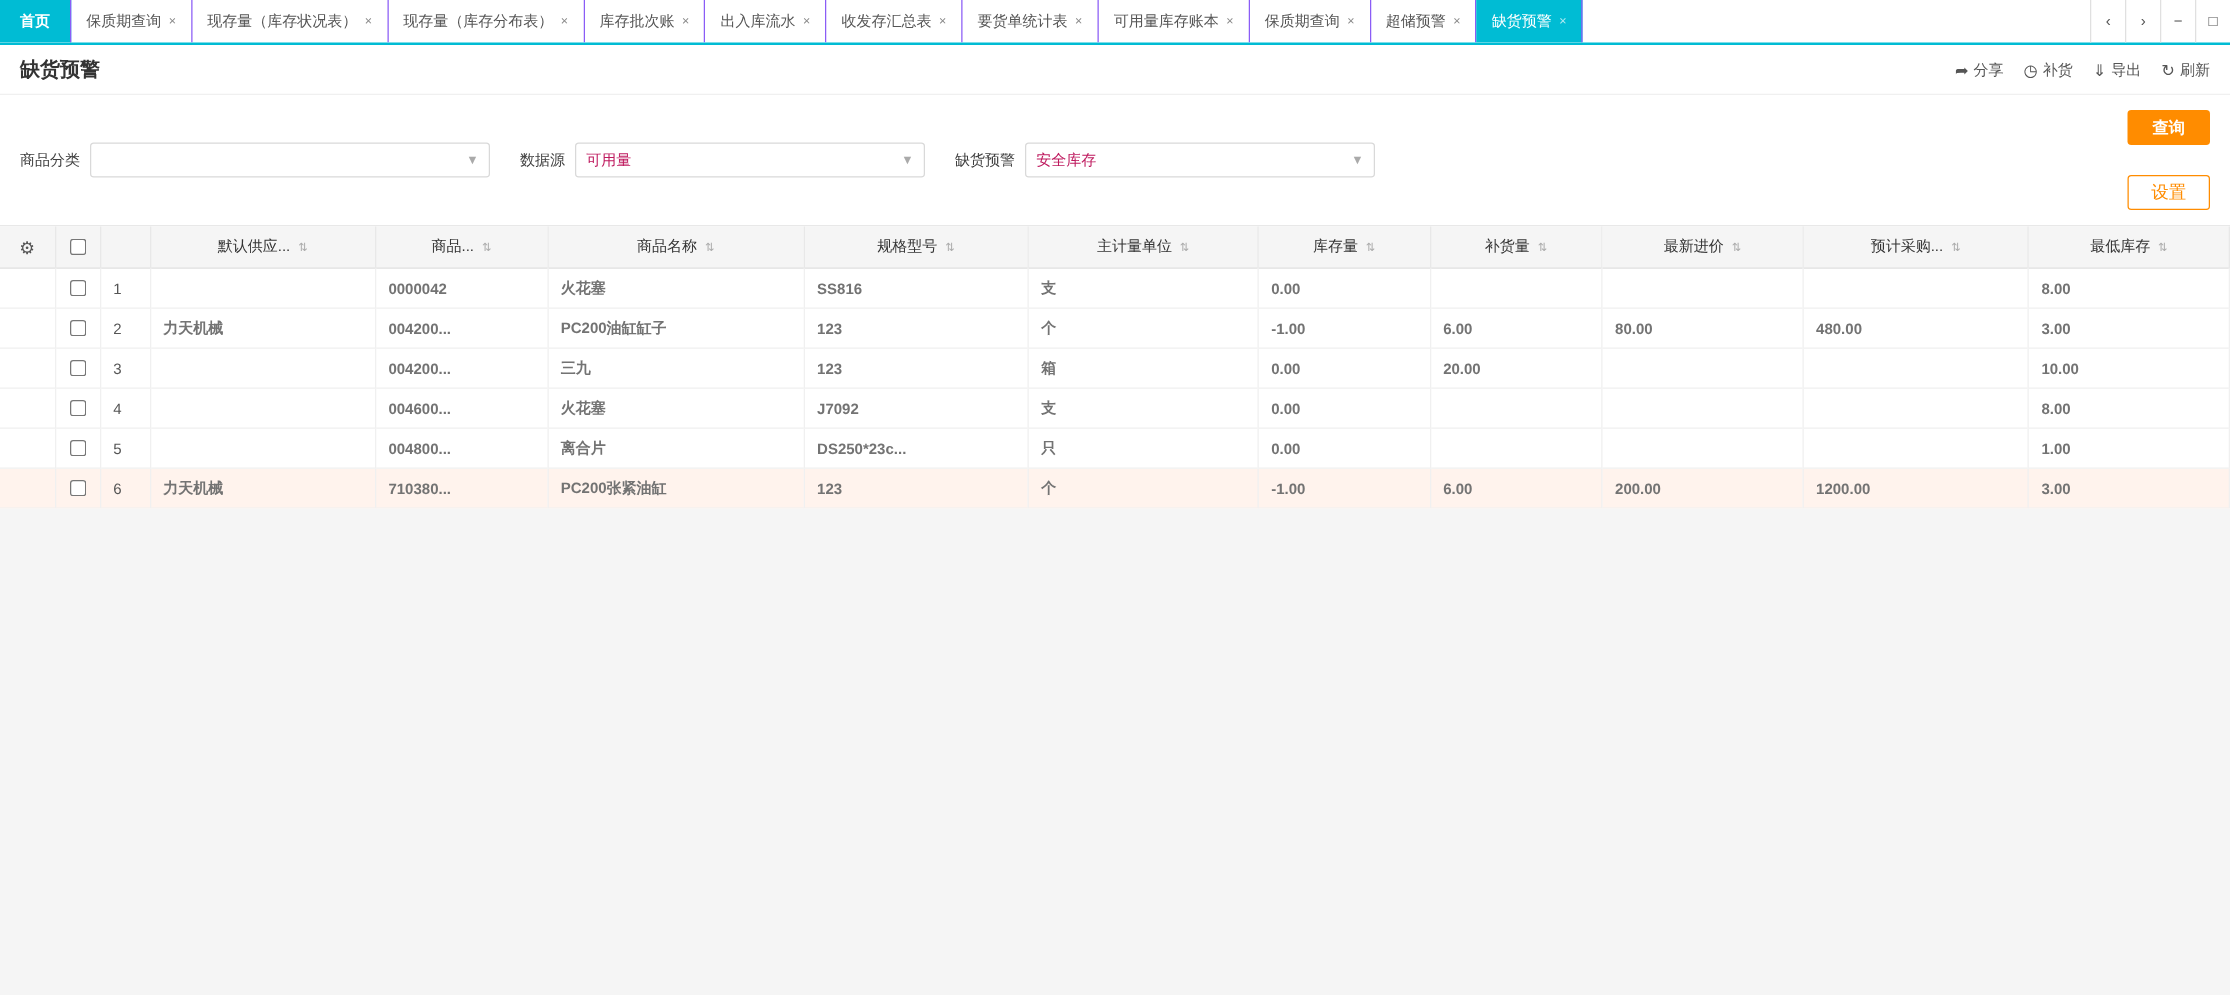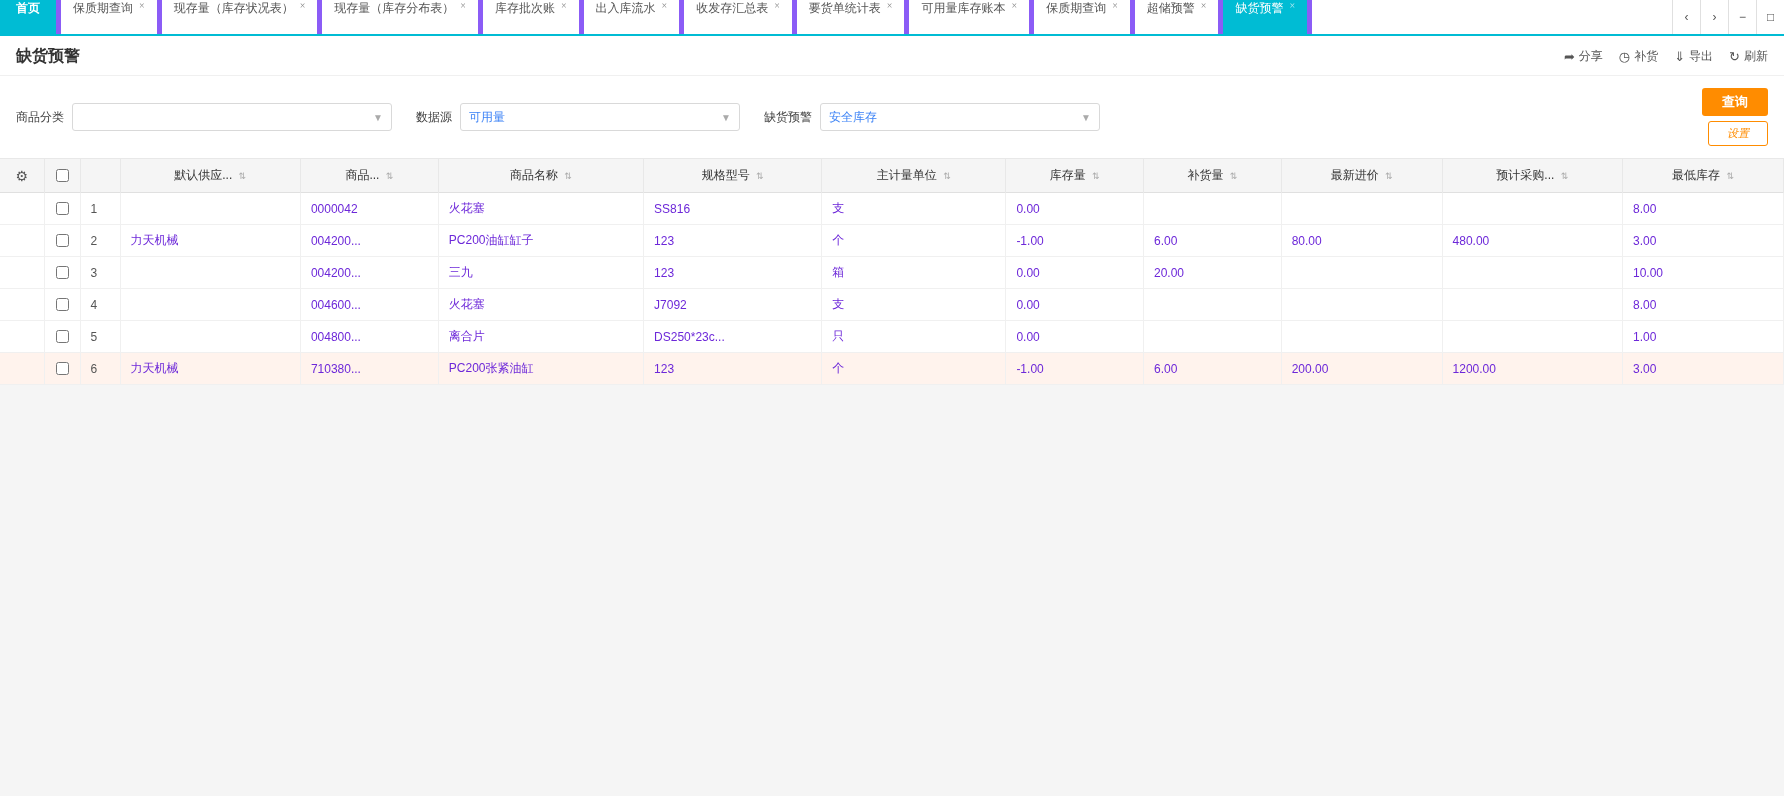--- a/index.html
+++ b/index.html
@@ -9,31 +9,30 @@
     .tab-bar {
       display: flex;
       align-items: center;
       background: #fff;
       border-bottom: 2px solid #00bcd4;
       height: 36px;
       overflow: hidden;
     }
     .tab-item {
       display: flex;
-      align-items: flex-start;
+      align-items: center;
       padding: 0 12px;
       height: 100%;
       white-space: nowrap;
       cursor: pointer;
       font-size: 12px;
       color: #555;
-      border-right: 5px solid #8b5cf6;
+      border-right: 1px solid #8b5cf6;
       position: relative;
       flex-shrink: 0;
-      font-family: Liberation Serif, serif;
     }
     .tab-item.active {
       background: #00bcd4;
       color: #fff;
     }
     .tab-item .tab-close {
       margin-left: 6px;
       font-size: 10px;
       cursor: pointer;
       opacity: 0.7;
@@ -133,49 +132,48 @@
     .filter-select-text {
       flex: 1;
       font-size: 12px;
       color: #999;
     }
     .filter-select-arrow {
       color: #aaa;
       font-size: 10px;
     }
     .filter-value-text {
-      color: #3b82f6;
+      color: #be185d;
       font-size: 12px;
     }
     .filter-actions {
       margin-left: auto;
       display: flex;
       flex-direction: column;
-      gap: 5px;
+      gap: 24px;
       align-items: flex-end;
     }
     .btn-query {
       background: #ff8c00;
       color: #fff;
       border: none;
       padding: 5px 20px;
       border-radius: 3px;
       cursor: pointer;
       font-size: 13px;
       font-weight: bold;
     }
     .btn-setting {
       background: #fff;
       color: #ff8c00;
       border: 1px solid #ff8c00;
       padding: 4px 18px;
       border-radius: 3px;
       cursor: pointer;
-      font-size: 11px;
-      font-style: italic;
+      font-size: 14px;
     }
 
     
     .table-container {
       overflow-x: auto;
       border-top: 1px solid #e8e8e8;
     }
     table {
       width: 100%;
       border-collapse: collapse;
@@ -215,21 +213,21 @@
       border-bottom: 1px solid #f0f0f0;
       background: #fff;
     }
     tbody tr.highlighted { background: #fff3ed; }
     tbody td {
       padding: 7px 10px;
       border-right: 1px solid #f0f0f0;
       white-space: nowrap;
     }
     tbody td.num-cell { text-align: left; color: #555; }
-    tbody td.data-cell { color: #6d28d9; }
+    tbody td.data-cell { color: #737373; font-weight: bold; }
     .checkbox-wrap {
       display: flex;
       justify-content: center;
       align-items: center;
     }
     input[type=checkbox] {
       cursor: pointer;
       width: 13px;
       height: 13px;
     }

